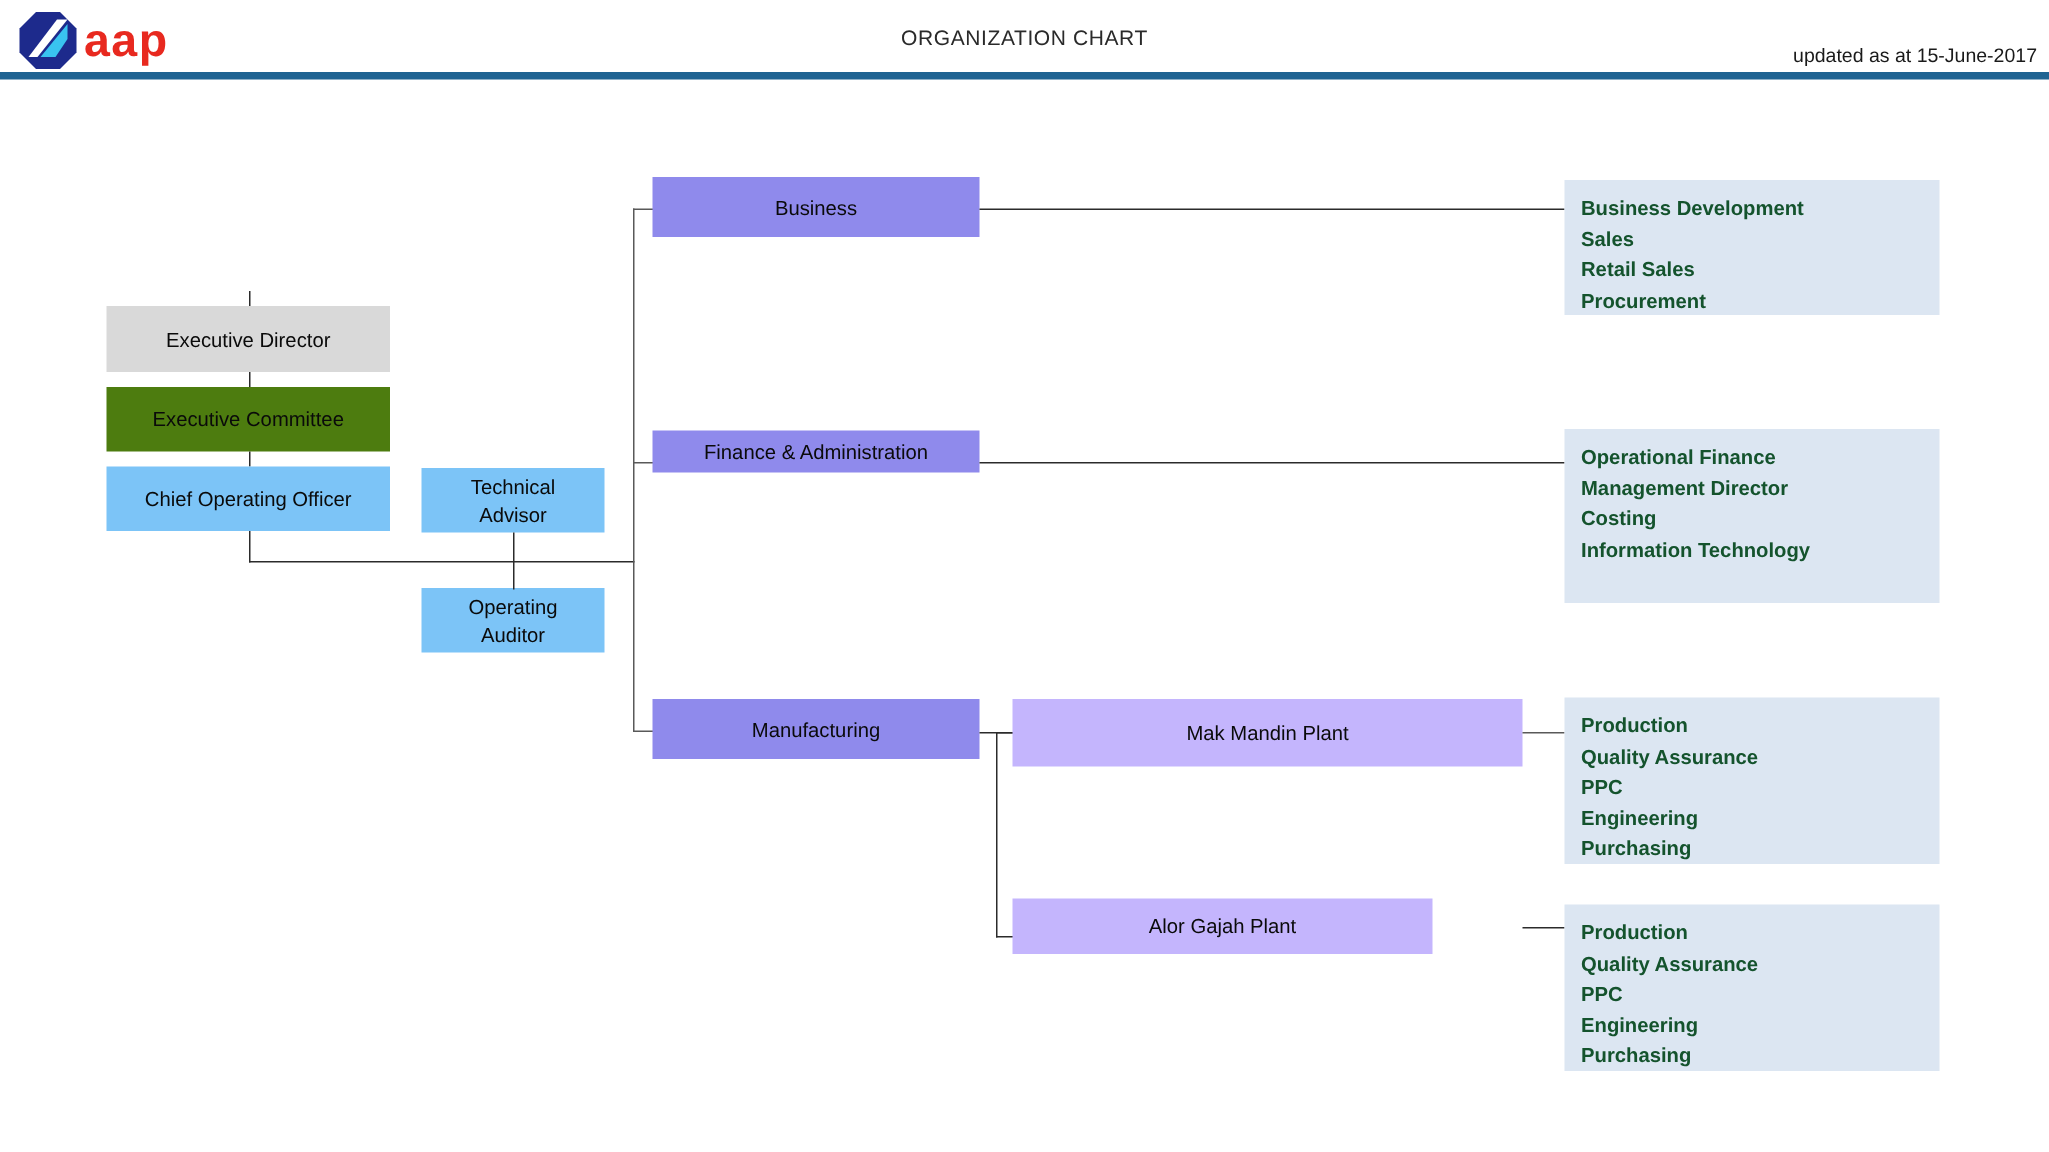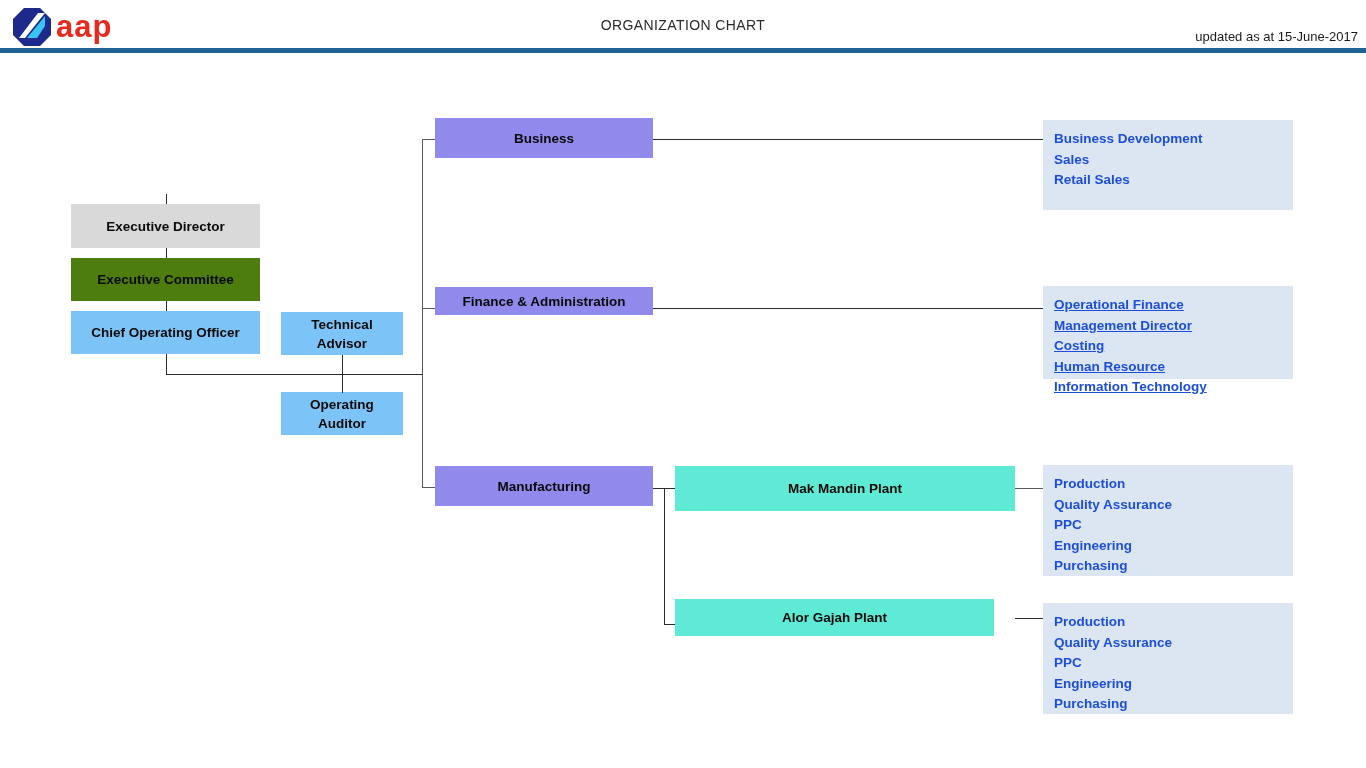--- a/index.html
+++ b/index.html
@@ -68,42 +68,42 @@
   }
 
   
   .box {
     position: absolute;
     box-sizing: border-box;
     display: flex;
     align-items: center;
     justify-content: center;
     text-align: right;
-    font-weight: bold;
+    font-weight: normal;
     font-size: 13.5px;
     color: #0a0a0a;
     line-height: 19px;
     padding: 2px 6px;
   }
   .box.grey    { background: #a6a6a6; }
   .box.ltgrey  { background: #d9d9d9; }
   .box.paleblu { background: #4d7c0f; }
   .box.blue    { background: #7cc4f7; }
   .box.purple  { background: #8f8aec; }
-  .box.ltpurple{ background: #5eead4; }
+  .box.ltpurple{ background: #c4b5fd; }
 
   
   .panel {
     position: absolute;
     box-sizing: border-box;
     background: #dce6f2;
     padding: 9px 0 9px 11px;
     font-size: 13.5px;
     font-weight: bold;
-    color: #1d4ed8;
+    color: #14532d;
     line-height: 20.6px;
   }
   .panel div { white-space: nowrap; }
 
   
   .ln {
     position: absolute;
     background: #2b2b2b;
   }
   .ln.h { height: 1px; }
@@ -162,30 +162,30 @@
 
   <div class="ln v grey" style="left:422px; top:139px; height:349px;"></div>
 
   <div class="ln h grey" style="left:422px; top:139px; width:14px;"></div>
   <div class="box purple" style="left:435px; top:118px; width:218px; height:40px;">Business</div>
   <div class="ln h" style="left:653px; top:139px; width:390px;"></div>
   <div class="panel" style="left:1043px; top:120px; width:250px; height:90px;">
     <div>Business Development</div>
     <div>Sales</div>
     <div>Retail Sales</div>
+    <div>Procurement</div>
   </div>
 
   <div class="ln h grey" style="left:422px; top:308px; width:14px;"></div>
   <div class="box purple" style="left:435px; top:287px; width:218px; height:28px;">Finance &amp; Administration</div>
   <div class="ln h" style="left:653px; top:308px; width:390px;"></div>
-  <div class="panel" style="left:1043px; top:286px; width:250px; height:93px;text-decoration:underline;">
+  <div class="panel" style="left:1043px; top:286px; width:250px; height:116px;">
     <div>Operational Finance</div>
     <div>Management Director</div>
     <div>Costing</div>
-    <div>Human Resource</div>
     <div>Information Technology</div>
   </div>
 
   <div class="ln h grey" style="left:422px; top:487px; width:14px;"></div>
   <div class="box purple" style="left:435px; top:466px; width:218px; height:40px;">Manufacturing</div>
 
   <div class="ln h" style="left:653px; top:488px; width:23px;"></div>
   <div class="ln v" style="left:664px; top:488px; height:137px;"></div>
 
   <div class="ln h" style="left:664px; top:488px; width:12px;"></div>
@@ -193,21 +193,21 @@
   <div class="ln h grey" style="left:1015px; top:488px; width:28px;"></div>
   <div class="panel" style="left:1043px; top:465px; width:250px; height:111px;">
     <div>Production</div>
     <div>Quality Assurance</div>
     <div>PPC</div>
     <div>Engineering</div>
     <div>Purchasing</div>
   </div>
 
   <div class="ln h" style="left:664px; top:624px; width:12px;"></div>
-  <div class="box ltpurple" style="left:675px; top:599px; width:319px; height:37px;">Alor Gajah Plant</div>
+  <div class="box ltpurple" style="left:675px; top:599px; width:280px; height:37px;">Alor Gajah Plant</div>
   <div class="ln h" style="left:1015px; top:618px; width:28px;"></div>
   <div class="panel" style="left:1043px; top:603px; width:250px; height:111px;">
     <div>Production</div>
     <div>Quality Assurance</div>
     <div>PPC</div>
     <div>Engineering</div>
     <div>Purchasing</div>
   </div>
 
 </div>

